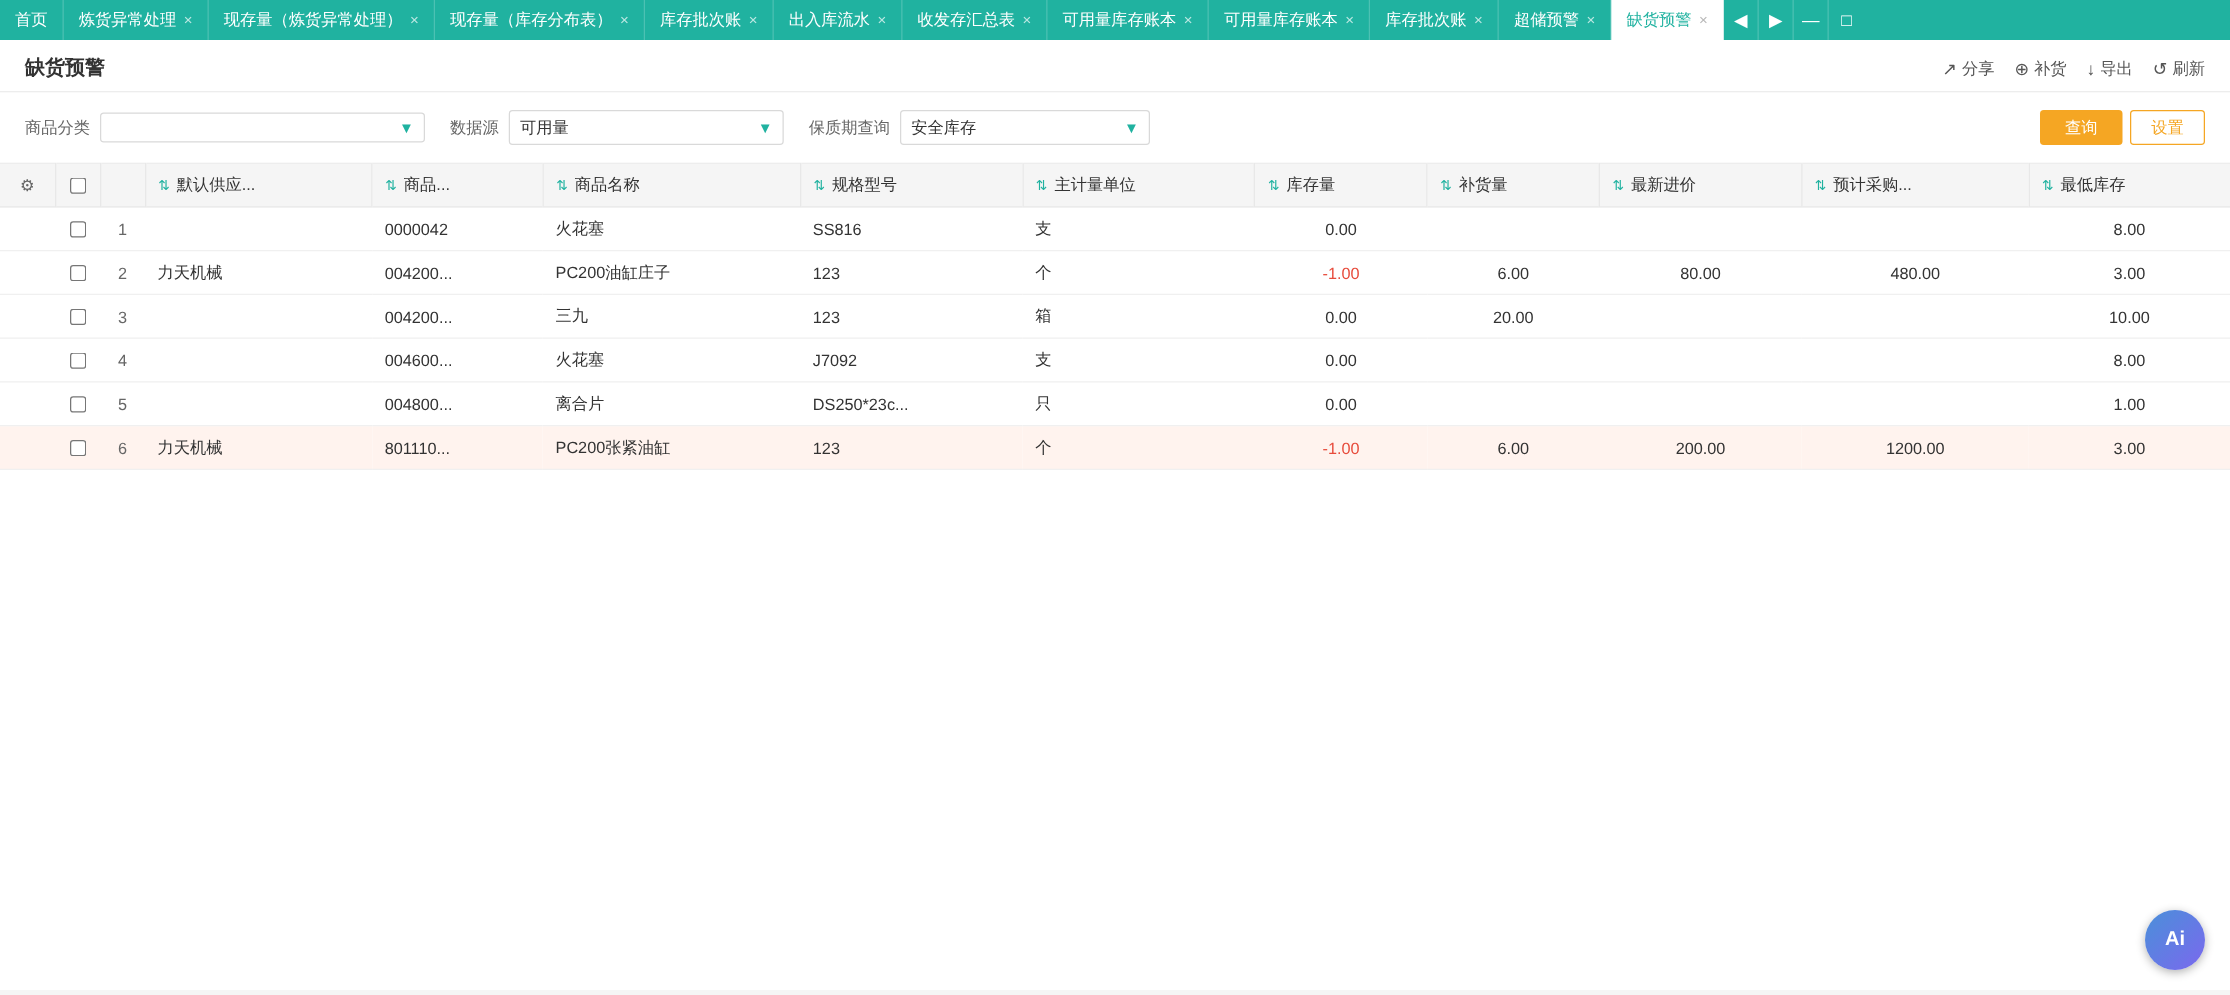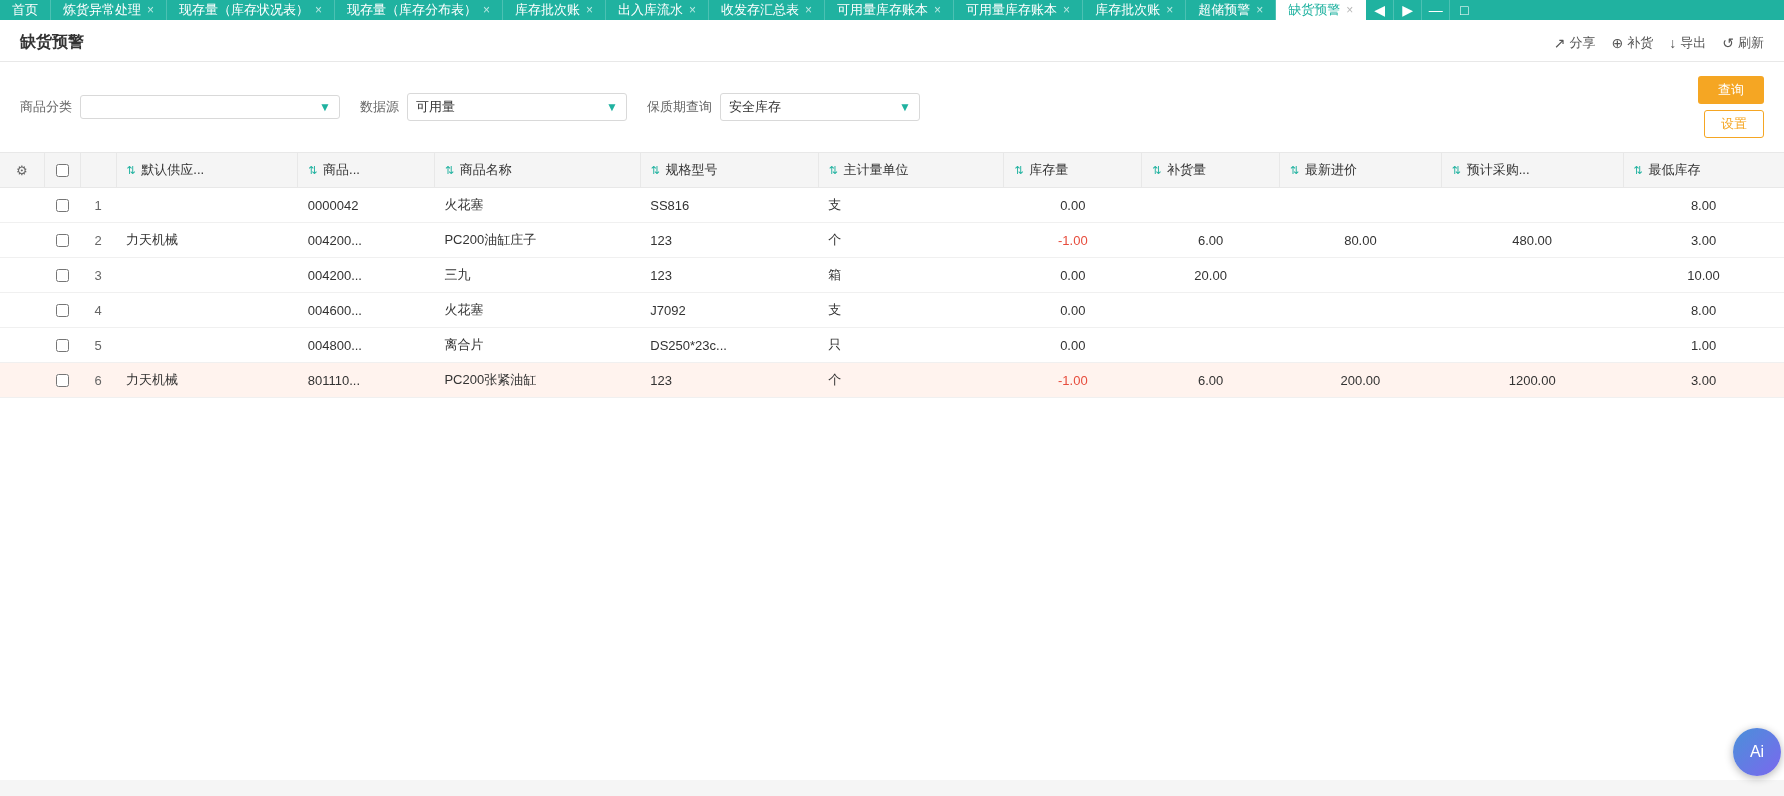--- a/index.html
+++ b/index.html
@@ -3,21 +3,21 @@
   <meta charset="utf-8">
   <style>
     * { box-sizing: border-box; margin: 0; padding: 0; }
     body { font-family: 'Microsoft YaHei', Arial, sans-serif; font-size: 13px; background: #f5f5f5; color: #333; }
 
     
     .tab-bar {
       display: flex;
       align-items: center;
       background: #20b2a0;
-      height: 20px;
+      height: 32px;
       overflow: hidden;
     }
     .tab-item {
       display: flex;
       align-items: center;
       padding: 0 12px;
       height: 100%;
       color: #fff;
       white-space: nowrap;
       cursor: pointer;
@@ -116,21 +116,21 @@
     }
     .filter-select .arrow { color: #20b2a0; font-size: 12px; }
     .filter-select-text { color: #999; font-size: 13px; }
 
     .filter-group-datasource .filter-select { min-width: 220px; }
     .filter-group-datasource .filter-select .selected-val { color: #333; }
 
     .filter-actions {
       margin-left: auto;
       display: flex;
-      flex-direction: column;
+      flex-direction: row;
       gap: 6px;
       align-items: flex-end;
       justify-content: center;
     }
     .btn-query {
       background: #f5a623;
       color: #fff;
       border: none;
       border-radius: 3px;
       padding: 5px 20px;
@@ -188,49 +188,49 @@
     tbody td.num-cell { text-align: center; color: #666; }
     tbody td.value-cell { text-align: center; }
     tbody td.negative { color: #e74c3c; }
 
     .gear-icon { cursor: pointer; color: #666; }
     .checkbox-wrap { display: flex; justify-content: center; }
     input[type=checkbox] { cursor: pointer; accent-color: #20b2a0; }
 
     .ai-badge {
       position: fixed;
-      right: 3px;
+      right: 20px;
       bottom: 20px;
       background: linear-gradient(135deg, #4a90d9, #7b68ee);
       color: #fff;
       border-radius: 50%;
       width: 48px;
       height: 48px;
       display: flex;
       align-items: center;
       justify-content: center;
       font-size: 16px;
-      font-weight: normal;
+      font-weight: bold;
       cursor: pointer;
       box-shadow: 0 2px 8px rgba(0,0,0,0.3);
     }
   </style>
 </head>
 <body>
 
 <div class="tab-bar">
   <div class="tab-item">
     <span>首页</span>
   </div>
   <div class="tab-item">
     <span>炼货异常处理</span>
     <span class="close-btn">×</span>
   </div>
   <div class="tab-item">
-    <span>现存量（库存状况表）</span>
+    <span>现存量（炼货异常处理）</span>
     <span class="close-btn">×</span>
   </div>
   <div class="tab-item">
     <span>现存量（库存分布表）</span>
     <span class="close-btn">×</span>
   </div>
   <div class="tab-item">
     <span>库存批次账</span>
     <span class="close-btn">×</span>
   </div>

